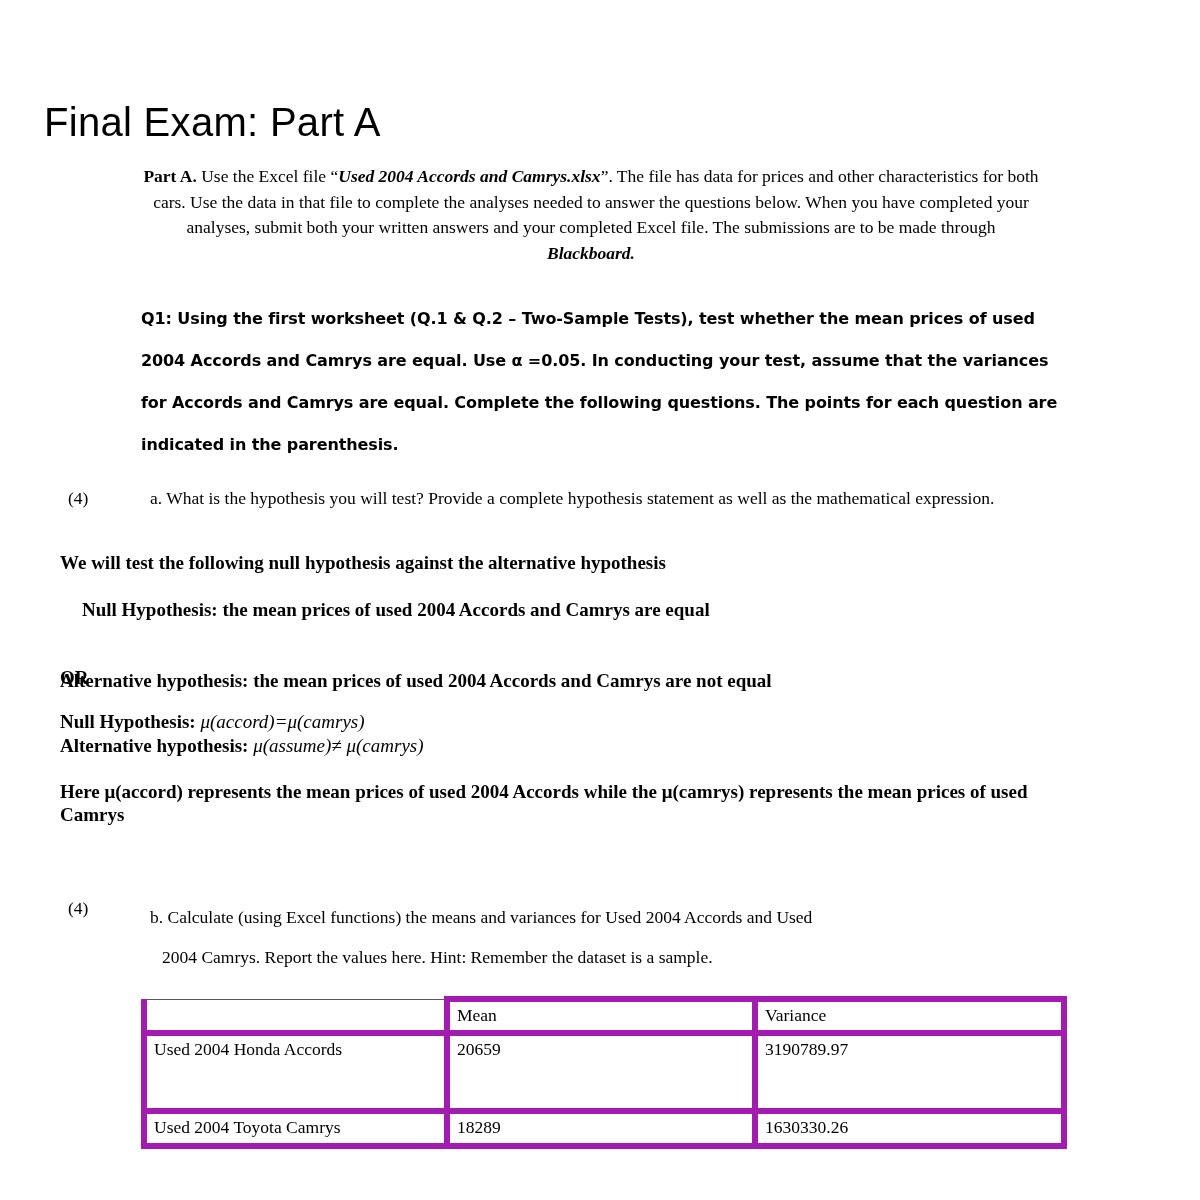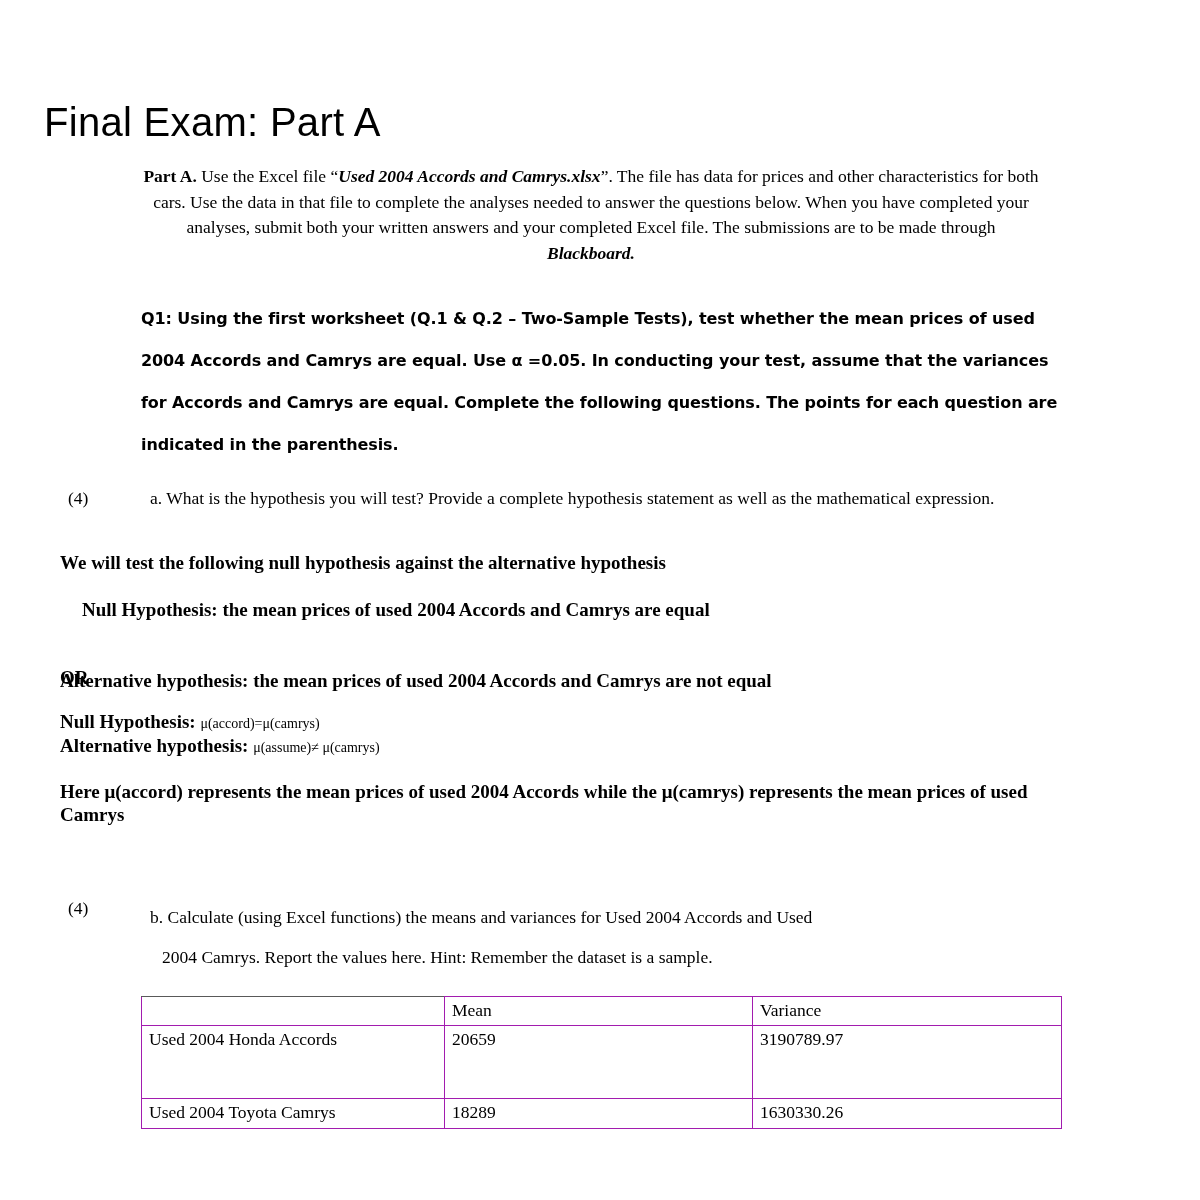--- a/index.html
+++ b/index.html
@@ -100,37 +100,38 @@
   #answer-intro   { top: 551px; }
   #answer-null-a  { top: 598px; margin-left: 22px; }
   #answer-alt-a   { top: 621px; margin-top: 48px; }
   #answer-or      { top: 666px; }
   #answer-null-b  { top: 710px; }
   #answer-alt-b   { top: 734px; }
   #answer-where   { top: 780px; white-space: normal; width: 1000px; line-height: 23px; }
 
   .mathexpr {
     font-family: "Liberation Serif", serif;
+    font-style: italic;
     font-weight: 400;
-    font-size: 14px;
+    font-size: 19px;
   }
 
   
   .results-table {
     position: absolute;
     left: 141px;
     top: 996px;
     width: 920px;
     border-collapse: collapse;
     font-family: "Liberation Serif", serif;
     font-size: 17.5px;
     table-layout: fixed;
   }
   .results-table td {
-    border: 1px solid #a21caf;
+    border: 6px solid #a21caf;
     padding: 3px 6px 3px 7px;
     vertical-align: top;
     font-weight: 400;
     color: #000;
   }
   .results-table col.c-label { width: 303px; }
   .results-table col.c-mean  { width: 308px; }
   .results-table col.c-var   { width: 309px; }
 
   .results-table tr.r-head td { height: 22px; }

